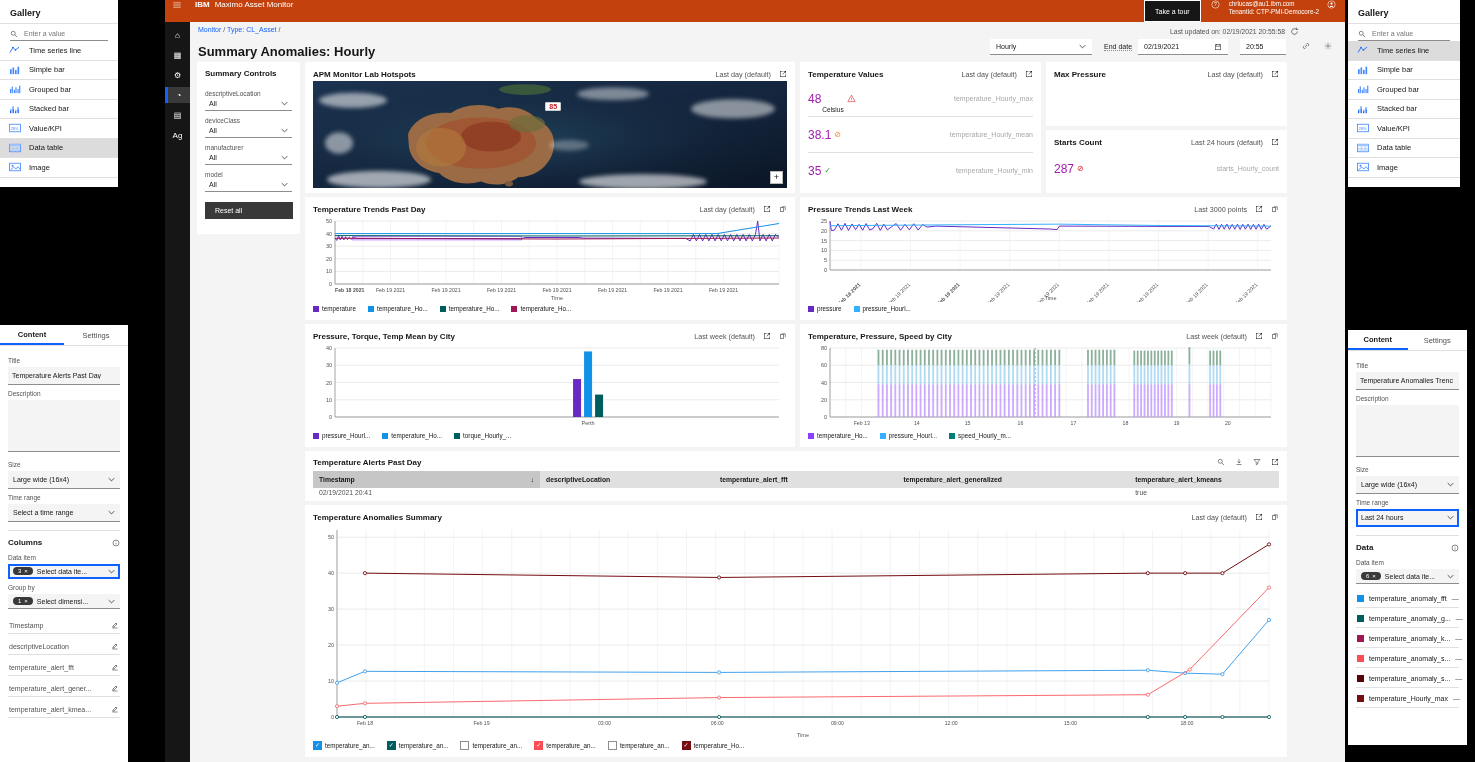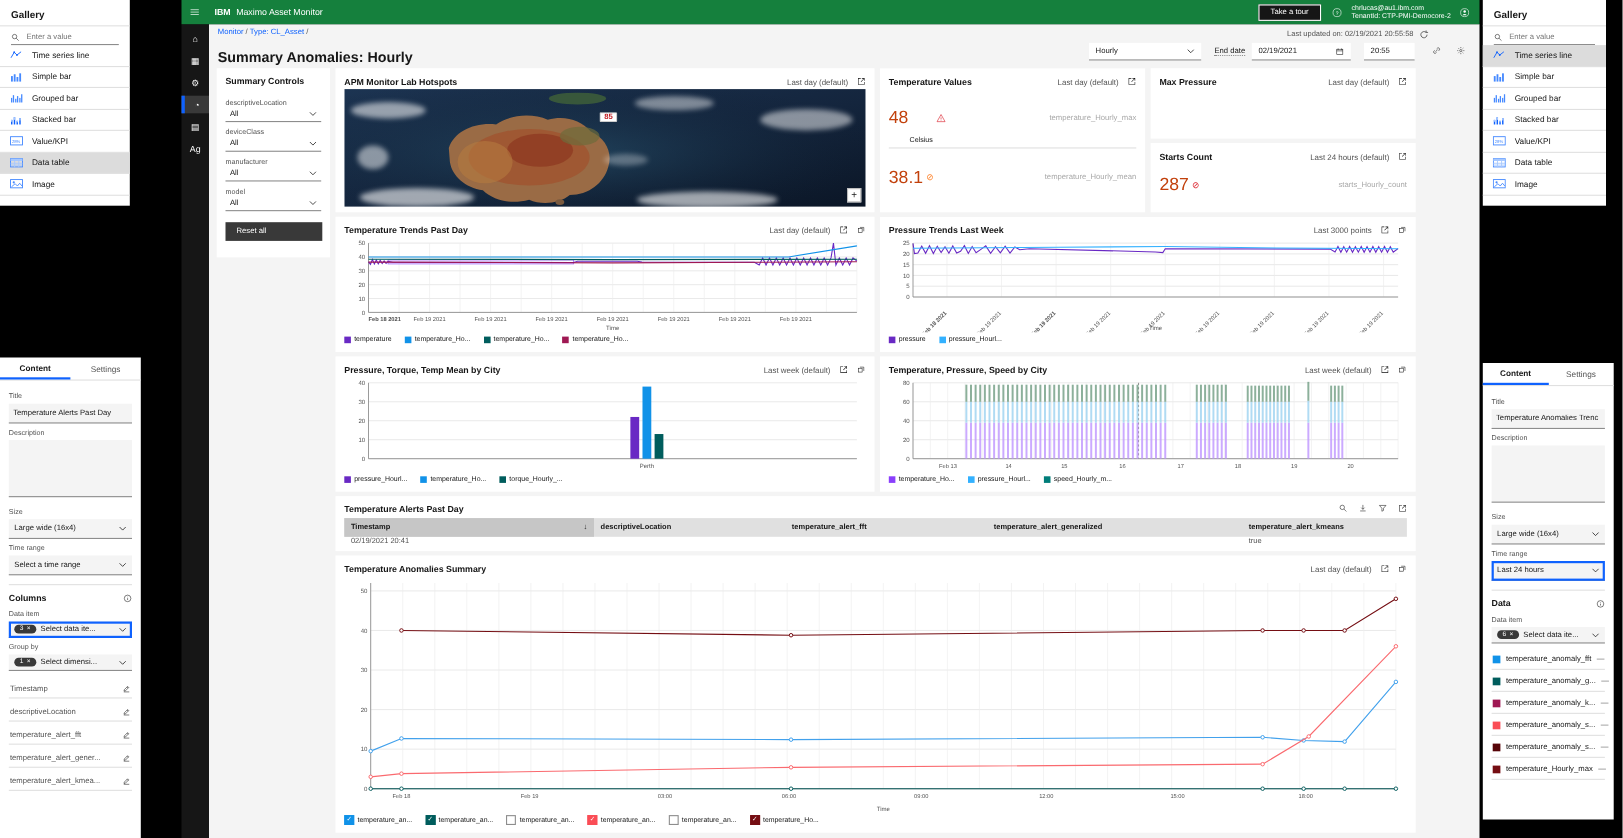--- a/index.html
+++ b/index.html
@@ -8,21 +8,21 @@
   
   #gallery-left{left:0;top:0;width:118px;height:187px}
   #gallery-right{left:1348px;top:0;width:112px;height:187px}
   .g-head{height:24px;border-bottom:1px solid #e0e0e0;font-size:9px;font-weight:bold;padding:8px 10px 0;box-sizing:border-box}
   .g-search{display:flex;align-items:center;gap:4px;margin:5px 10px 0;border-bottom:1px solid #8d8d8d;padding-bottom:2px}
   .g-search input{border:0;outline:0;width:100%;font-size:7px;color:#525252;background:transparent}
   .g-item{display:flex;align-items:center;gap:6px;height:18.5px;padding:0 9px;border-bottom:1px solid #e0e0e0;font-size:7.5px;cursor:pointer}
   .g-item.sel{background:#dcdcdc}
   .gic{width:14px;display:flex;align-items:center}
   
-  .app-header{position:absolute;left:165px;top:0;width:1180px;height:22px;background:#15803d;color:#fff;display:flex;align-items:center;z-index:5}
+  .app-header{position:absolute;left:165px;top:0;width:1180px;height:22px;background:#c2410c;color:#fff;display:flex;z-index:5}
   .burger{width:24px;display:flex;justify-content:center}
   .brand{font-size:8px;margin-left:6px;white-space:nowrap}
   .brand b{margin-right:5px}
   .hd-spacer{flex:1}
   .tour-btn{border:1px solid #fff;color:#fff;background:#161616;font-size:7px;padding:3px 10px;margin-right:10px;cursor:pointer;font-family:inherit}
   .hd-ic{margin-right:9px;display:flex;color:#fff}
   .hdr-user{font-size:6.3px;line-height:7.5px;margin-right:8px;white-space:nowrap}
   .rail{position:absolute;left:165px;top:22px;width:25px;height:740px;background:#161616;display:flex;flex-direction:column;align-items:center;padding-top:5px;gap:4px;box-sizing:border-box;z-index:4}
   .ric{width:25px;height:16px;color:#fff;font-size:8px;display:flex;align-items:center;justify-content:center;box-sizing:border-box;cursor:pointer}
   .ric.active{background:#393939;border-left:3px solid #0f62fe}
@@ -64,21 +64,21 @@
   .lg-cb{width:7px;height:7px;border:1px solid #8d8d8d;background:#fff;font-size:6px;line-height:7px;text-align:center;display:inline-block}
   .lg-lb{font-size:6.3px;color:#161616}
   
   .sc-title{font-size:8px;font-weight:bold;margin-bottom:12px}
   .f-lb{font-size:6.5px;color:#525252;margin-top:6px}
   .f-sel{display:flex;align-items:center;justify-content:space-between;border-bottom:1px solid #8d8d8d;padding:3px 4px;font-size:7px;cursor:pointer}
   .reset-btn{margin-top:10px;background:#393939;color:#fff;border:0;font-size:7px;padding:5px 10px;width:88px;text-align:left;cursor:pointer;font-family:inherit}
   
   .k-row{flex:1;display:flex;align-items:center;border-bottom:1px solid #e0e0e0}
   .k-row:last-child{border-bottom:0}
-  .k-val{font-size:16px;color:#c2410c}
+  .k-val{font-size:12px;color:#a21caf}
   .k-unit{font-size:6.5px;margin-left:1px;align-self:flex-end;margin-bottom:3px}
   .k-st{margin-left:3px;font-size:8px;display:inline-flex;align-items:center}
   .k-label{margin-left:auto;font-size:7px;color:#a8a8a8}
   
   .t-tools{margin-left:auto;display:flex;gap:10px;align-items:center}
   .thead{display:flex;background:#e0e0e0;height:17px;align-items:center;flex:none;margin-top:2px}
   .th{font-size:6.8px;font-weight:bold;padding:0 6px;box-sizing:border-box;display:flex;align-items:center}
   .th.dark{background:#c6c6c6;height:100%}
   .sort-ic{margin-left:auto;font-size:7px}
   .trow{display:flex;height:14px;align-items:center}
@@ -515,20 +515,25 @@
             <path fill="none" stroke="#da1e28" d="M8 2L1.5 13.5h13z"></path>
             <path stroke="#da1e28" d="M8 6.5v3.5M8 11.5v.8"></path>
           </svg>
         </span>
         <span class="k-label">temperature_Hourly_max</span>
       </div>
       <div class="k-row">
         <span class="k-val">38.1</span>
         <span class="k-st" style="color: rgb(255, 131, 43);">⊘</span>
         <span class="k-label">temperature_Hourly_mean</span>
+      </div>
+      <div class="k-row">
+        <span class="k-val">35</span>
+        <span class="k-st" style="color: rgb(36, 161, 72);">✓</span>
+        <span class="k-label">temperature_Hourly_min</span>
       </div>
     </div>
   <div class="card" id="kpi-1">
       <div class="c-head">
         <span class="c-title">Max Pressure</span>
         <div class="c-tools">
           <span class="c-range">Last day (default)</span>
           <span class="icn">
             <svg viewBox="0 0 16 16" width="8" height="8">
               <path fill="currentColor" d="M14 14H2V2h5v1H3v10h10V9h1z"></path>

